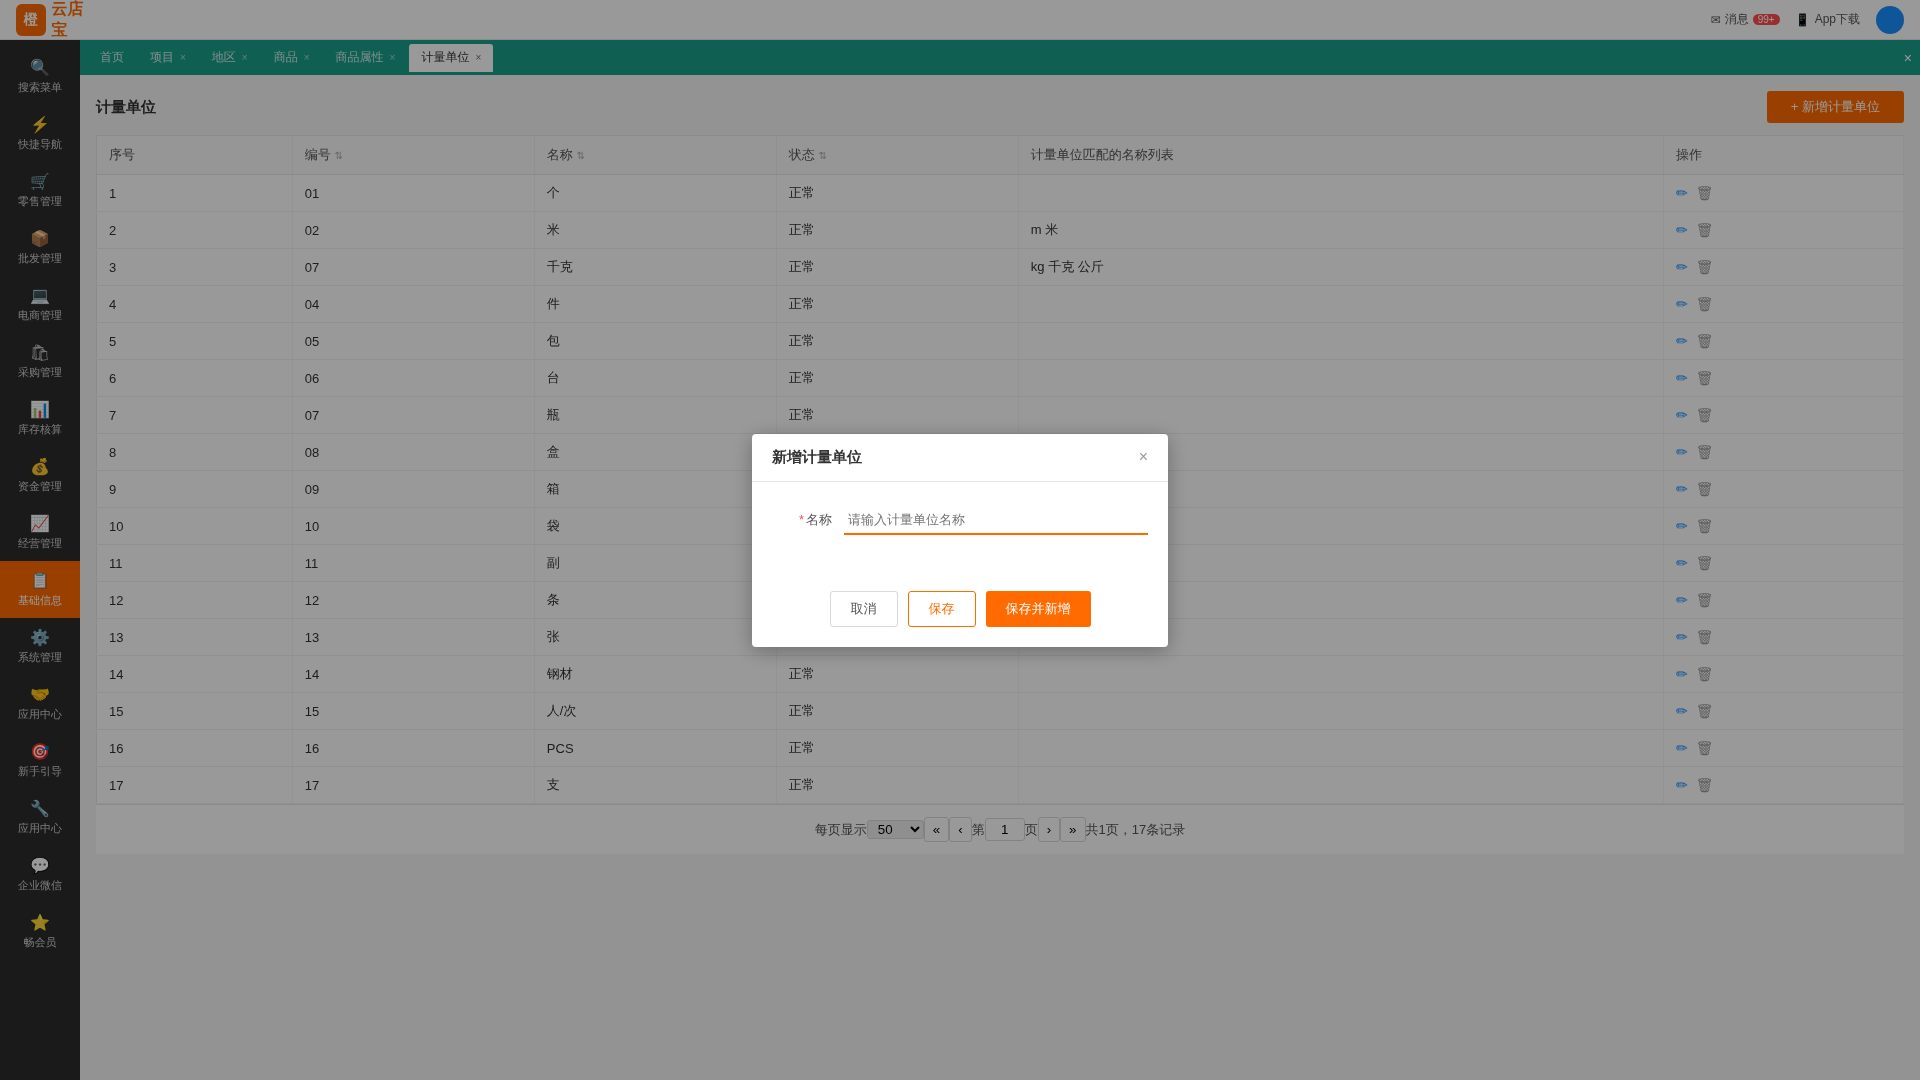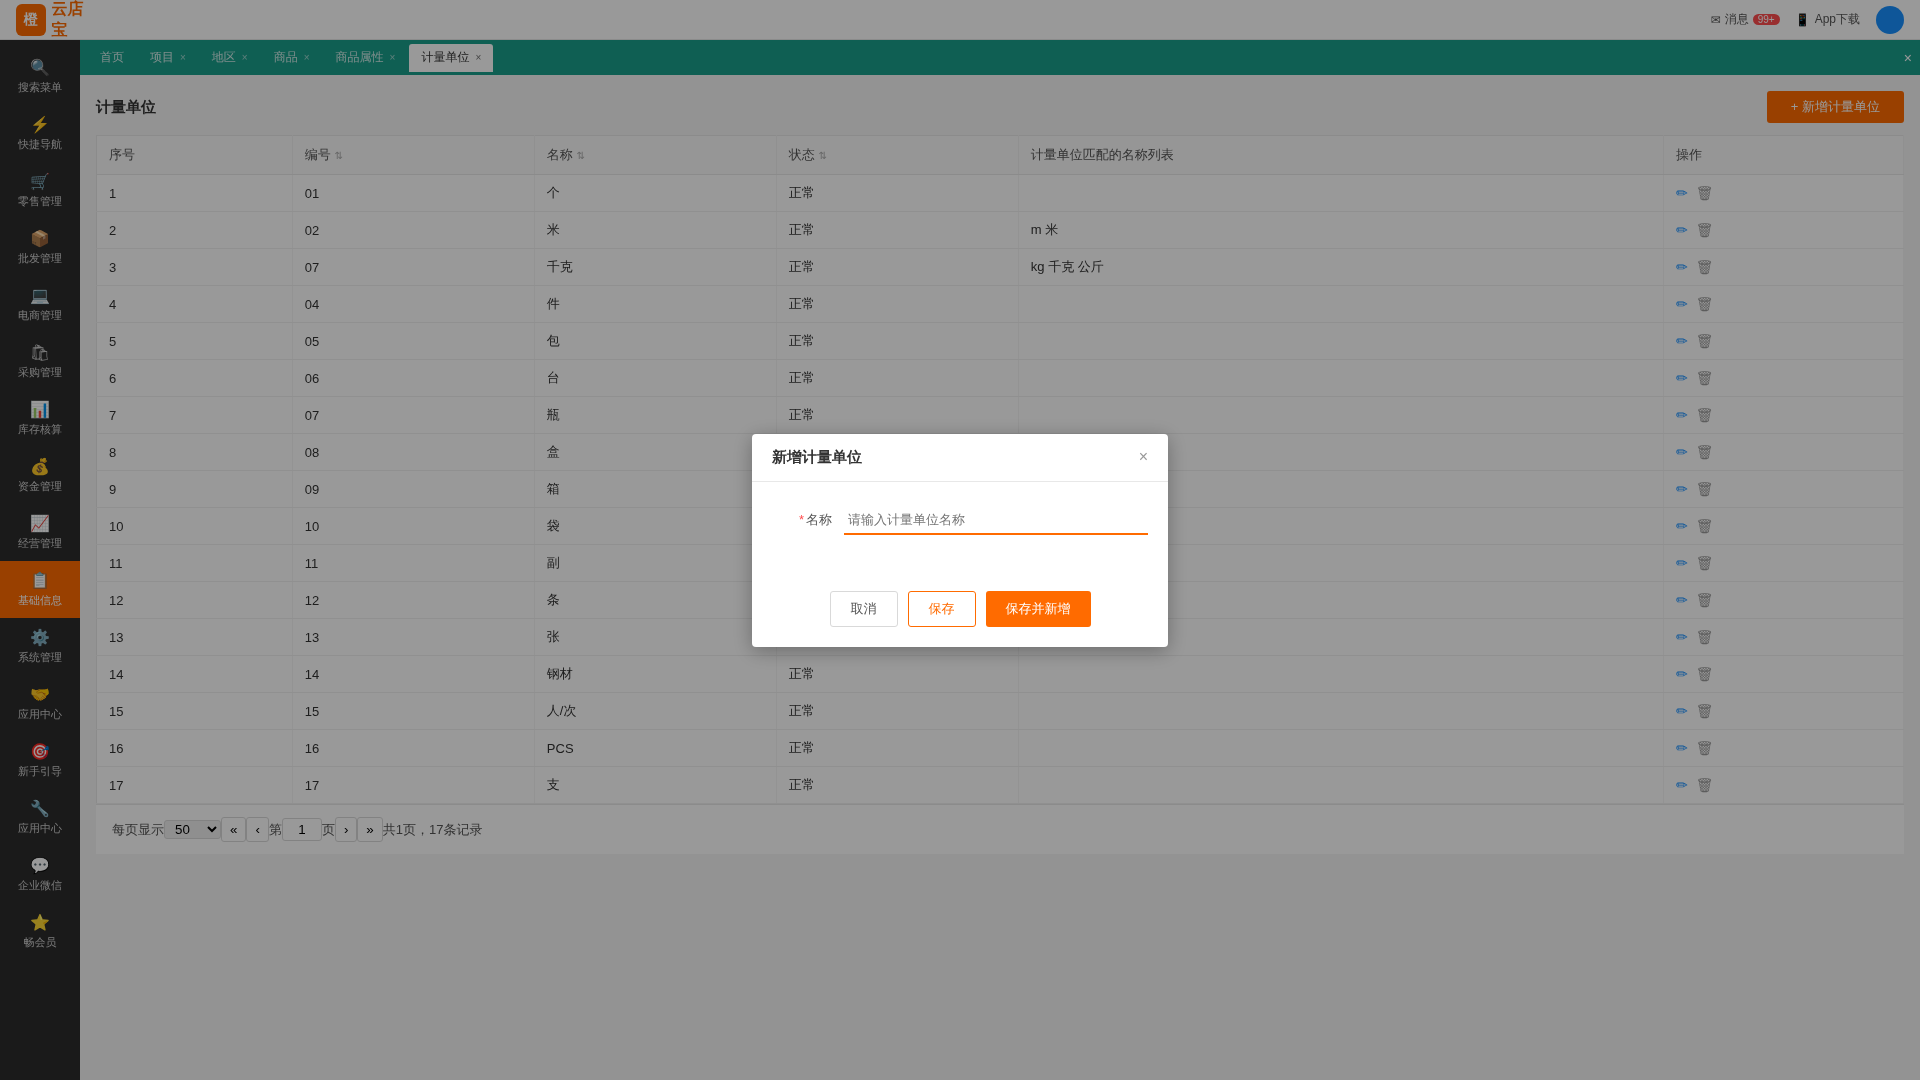--- a/index.html
+++ b/index.html
@@ -44,21 +44,21 @@
     
     .data-table { width: 100%; background: #fff; border-collapse: collapse; border: 1px solid #e8e8e8; }
     .data-table th { background: #fafafa; padding: 10px 12px; text-align: left; border-bottom: 1px solid #e8e8e8; border-right: 1px solid #f0f0f0; font-weight: 500; color: #555; white-space: nowrap; }
     .data-table td { padding: 9px 12px; border-bottom: 1px solid #f0f0f0; border-right: 1px solid #f5f5f5; color: #333; }
     .status-normal { color: #52c41a; }
     .action-icons { display: flex; gap: 8px; }
     .action-icon { color: #1890ff; cursor: pointer; font-size: 14px; }
     .action-icon.delete { color: #999; }
 
     
-    .pagination-bar { height: 50px; background: #fff; border-top: 1px solid #e8e8e8; display: flex; align-items: center; justify-content: flex-start; padding: 0 16px; font-size: 13px; color: #555; flex-shrink: 0; }
+    .pagination-bar { height: 50px; background: #fff; border-top: 1px solid #e8e8e8; display: flex; align-items: center; justify-content: center; padding: 0 16px; font-size: 13px; color: #555; flex-shrink: 0; }
     .page-size-select { border: 1px solid #d9d9d9; padding: 0 6px; border-radius: 3px; }
     .page-btn { border: 1px solid #d9d9d9; background: #fff; padding: 4px 8px; border-radius: 3px; cursor: pointer; }
     .page-input { border: 1px solid #d9d9d9; padding: 3px 6px; width: 40px; text-align: center; border-radius: 3px; }
 
     
     .overlay { position: fixed; inset: 0; background: rgba(0,0,0,0.4); display: flex; align-items: center; justify-content: center; z-index: 1000; }
 
     
     .modal { background: #fff; border-radius: 4px; width: 416px; box-shadow: 0 4px 20px rgba(0,0,0,0.3); }
     .modal-header { display: flex; justify-content: space-between; align-items: center; padding: 14px 20px; border-bottom: 1px solid #e8e8e8; }

